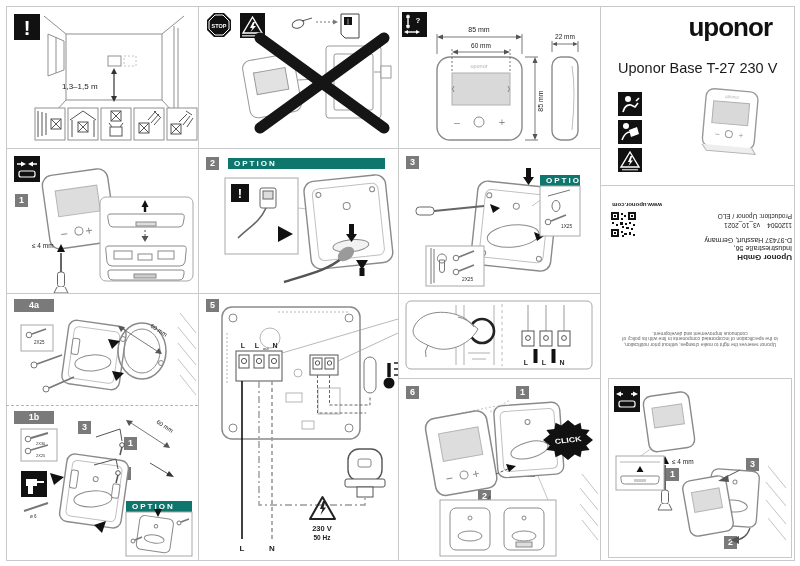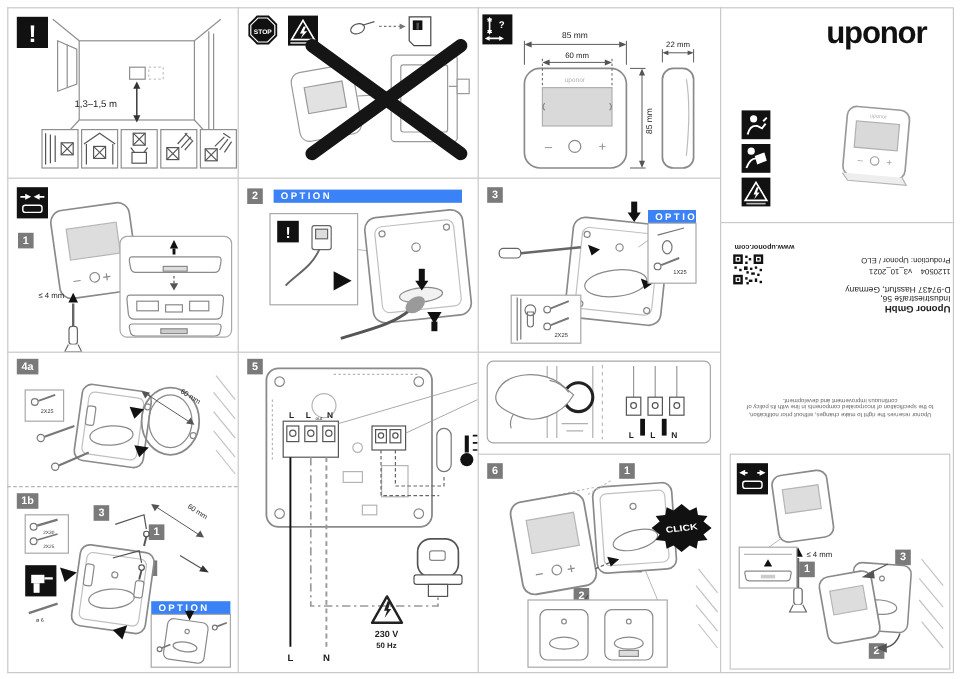--- a/index.html
+++ b/index.html
@@ -4,22 +4,22 @@
 <style>
   html,body{margin:0;padding:0;background:#fff;}
   .sheet{position:relative;width:800px;height:566px;background:#fff;
          font-family:"Liberation Sans",sans-serif;color:#1a1a1a;overflow:hidden;}
   svg text{font-family:"Liberation Sans",sans-serif;}
   .gl{position:absolute;background:#c9c9c9;}
   .gl.dash{background:none;border-top:1px dashed #b5b5b5;}
   .panel{position:absolute;}
   .badge{position:absolute;background:#7a7a7a;color:#fff;font-size:9px;font-weight:bold;
          width:13px;height:13px;line-height:13px;text-align:center;}
-  .badge.wide{width:18px;}
-  .optionbar{position:absolute;background:#3b82f6;color:#fff;font-size:8px;font-weight:bold;
+  .badge.wide{width:40px;}
+  .optionbar{position:absolute;background:#0f766e;color:#fff;font-size:8px;font-weight:bold;
          letter-spacing:2px;height:11px;line-height:11px;padding-left:6px;box-sizing:border-box;}
   .rot{transform:rotate(180deg);}
   .pre{white-space:pre;}
   .logo{position:absolute;left:600px;top:12px;width:172px;text-align:right;
         font-size:26px;font-weight:bold;letter-spacing:-1px;color:#111;}
   .doc-title{position:absolute;left:618px;top:60px;font-size:14.5px;color:#1a1a1a;}
   .imprint{position:absolute;left:660px;top:191px;width:132px;height:70px;font-size:7px;
            line-height:8.5px;color:#222;}
   .imprint .co{font-weight:bold;font-size:8px;}
   .imprint .sm{font-size:6.5px;margin-top:6px;}
@@ -210,20 +210,21 @@
       <text x="167" y="31" font-size="6.5" fill="#222" text-anchor="middle">22 mm</text>
 
       <g stroke="#8a8a8a" fill="none">
         <rect x="154" y="49" width="26" height="83" rx="9" stroke-width="1.4"></rect>
         <path d="M174,58 q4,24 0,64" stroke="#bdbdbd"></path>
       </g>
     </svg>
   </div>
 
   <div class="logo">uponor</div>
+  <div class="doc-title">Uponor Base T-27 230 V</div>
 
   <div class="panel" style="left:618px;top:92px;width:24px;height:24px;background:#111">
     <svg width="24" height="24" viewBox="0 0 24 24">
       <circle cx="10" cy="7" r="3" fill="#fff"></circle>
       <path d="M5,20 q2,-8 8,-7 l4,2 l3,-4" stroke="#fff" stroke-width="1.6" fill="none"></path>
       <line x1="18" y1="9" x2="21" y2="6" stroke="#fff" stroke-width="1.6"></line>
     </svg>
   </div>
   <div class="panel" style="left:618px;top:120px;width:24px;height:24px;background:#111">
     <svg width="24" height="24" viewBox="0 0 24 24">

